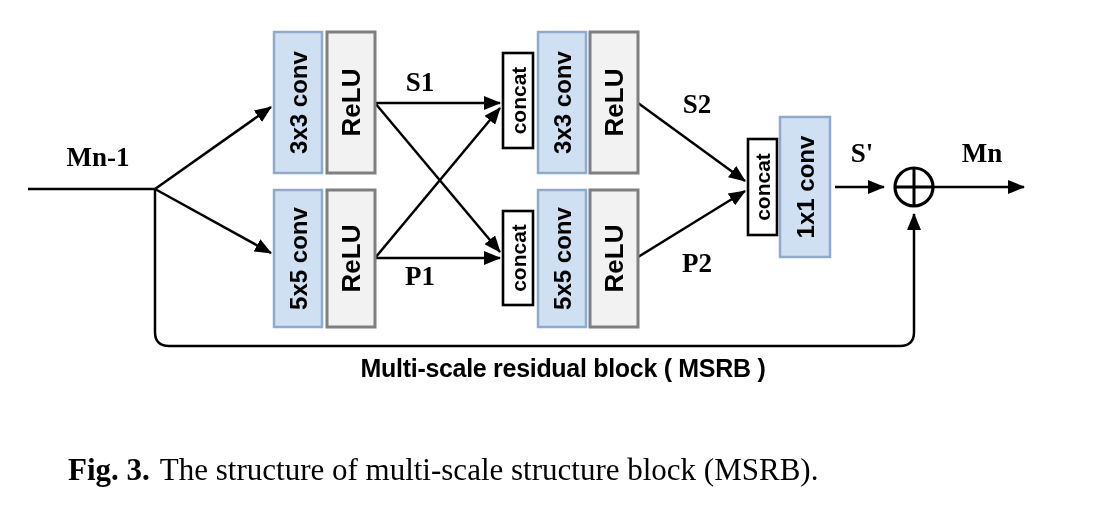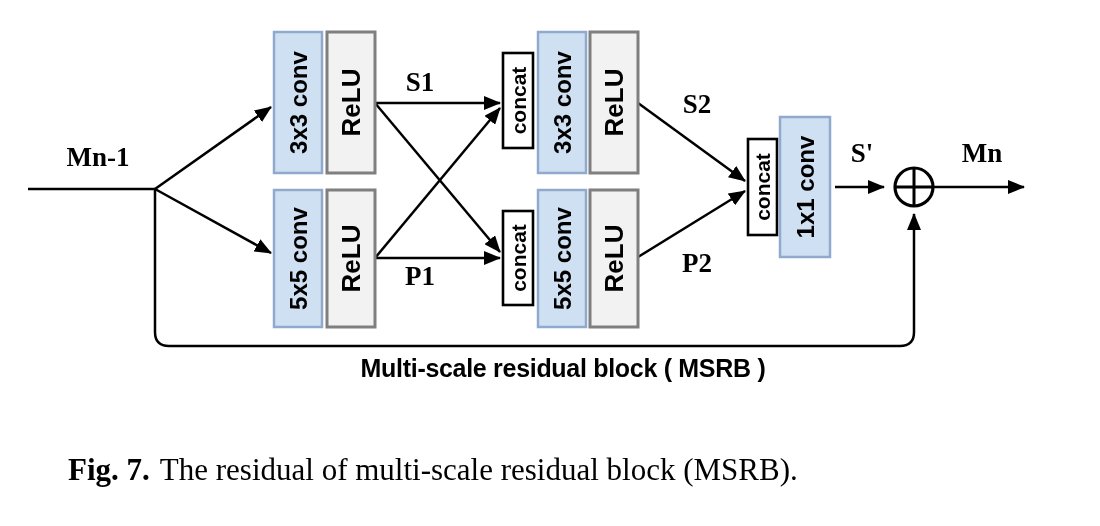--- a/index.html
+++ b/index.html
@@ -97,14 +97,14 @@
   <text class="wlabel" x="697" y="113" text-anchor="middle">S2</text>
   <text class="wlabel" x="697" y="272" text-anchor="middle">P2</text>
   <text class="wlabel" x="862" y="162" text-anchor="middle">S'</text>
   <text class="wlabel" x="982" y="162" text-anchor="middle">Mn</text>
 
   <text class="grouplabel" x="563" y="377" text-anchor="middle">Multi-scale residual block ( MSRB )</text>
 </svg>
 </div>
 
 <div class="caption">
-  <span class="caption-label">Fig. 7.</span><span>The residual of multi-scale residual block (MSRB).</span>
+  <span class="caption-label">Fig. 3.</span><span>The structure of multi-scale structure block (MSRB).</span>
 </div>
 
 </body></html>

